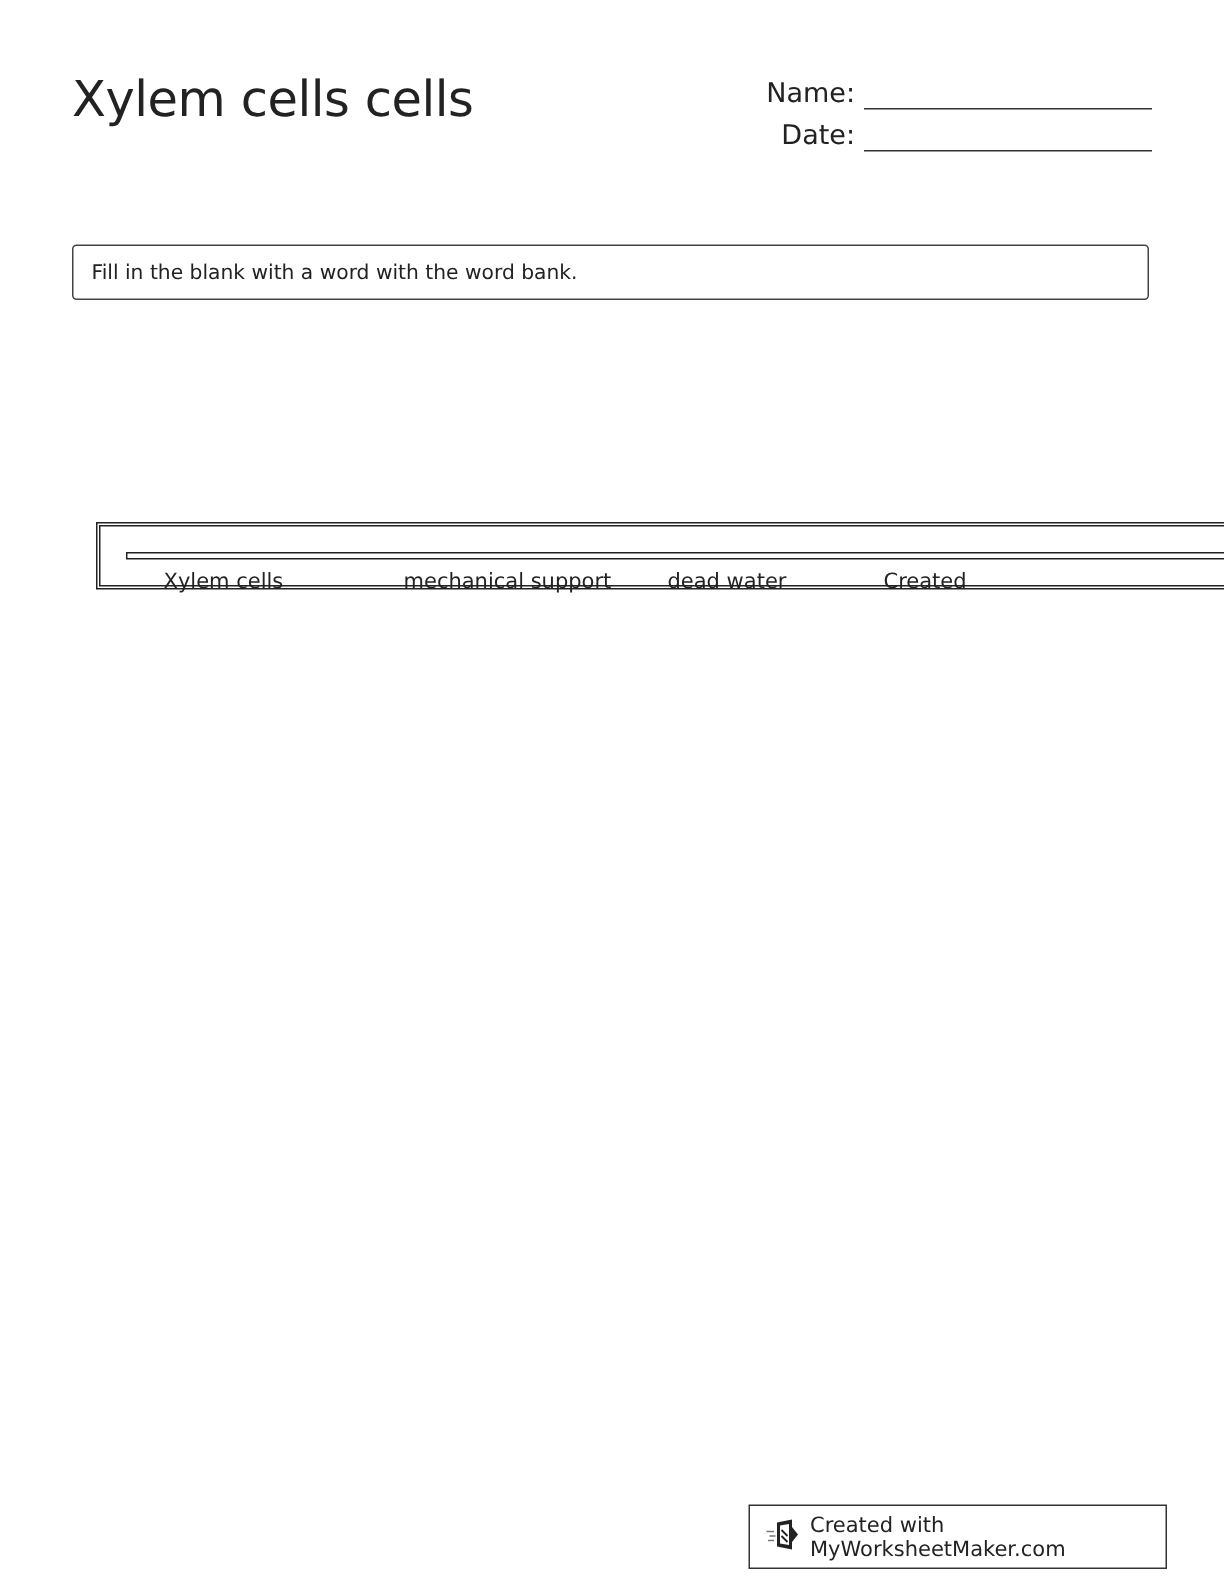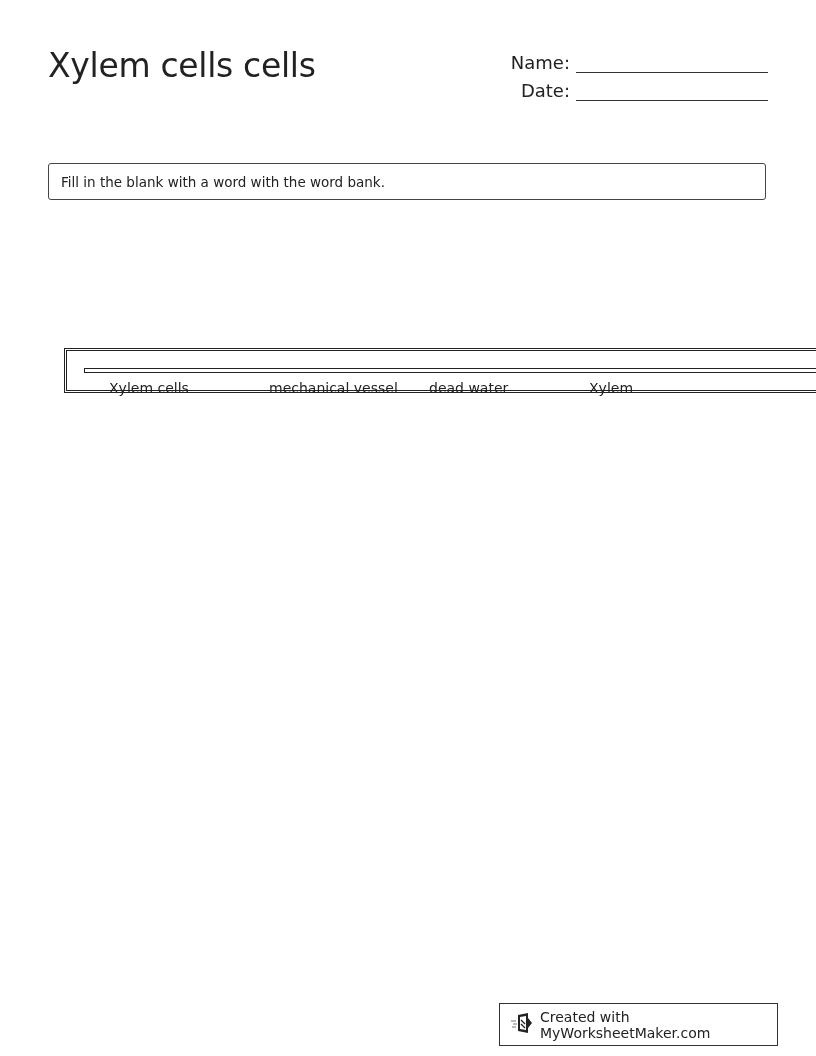--- a/index.html
+++ b/index.html
@@ -40,23 +40,23 @@
   <span class="field-line"></span>
 </div>
 
 <div class="instructions">
   <span>Fill in the blank with a word with the word bank.</span>
 </div>
 
 <div class="wordbank">
   <div class="wordbank-inner">
     <span class="word" style="left:24px">Xylem cells</span>
-    <span class="word" style="left:184px">mechanical vessel</span>
-    <span class="word" style="left:344px">dead water</span>
-    <span class="word" style="left:504px">Xylem</span>
+    <span class="word" style="left:184px">mechanical support</span>
+    <span class="word" style="left:360px">dead water</span>
+    <span class="word" style="left:504px">Created</span>
   </div>
 </div>
 
 <div class="footer">
   <span>
     <svg width="24" height="22" viewBox="0 0 24 22">
       <line x1="1" y1="9" x2="6" y2="9" stroke="#777" stroke-width="1"></line>
       <line x1="3" y1="12" x2="7" y2="12" stroke="#777" stroke-width="1"></line>
       <line x1="2" y1="15" x2="6" y2="15" stroke="#777" stroke-width="1"></line>
       <path d="M8 3 L18 1 L18 21 L8 19 Z" fill="#222"></path>

